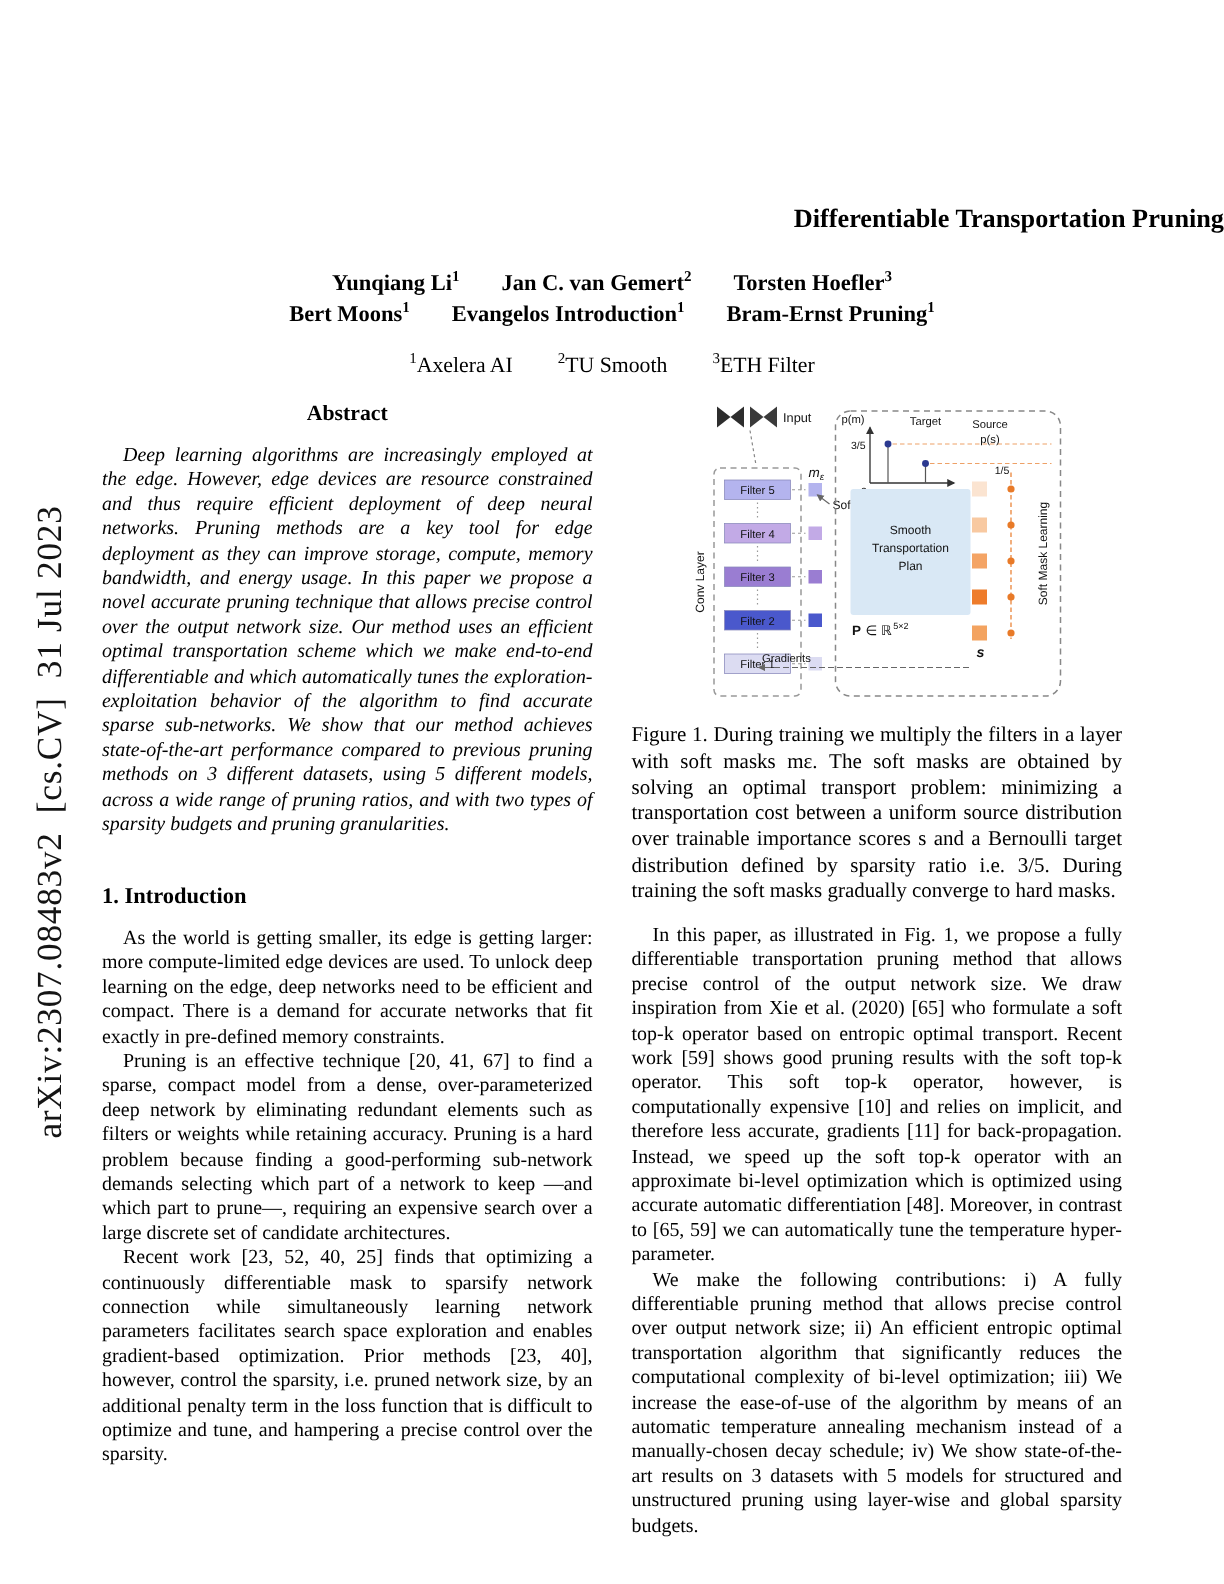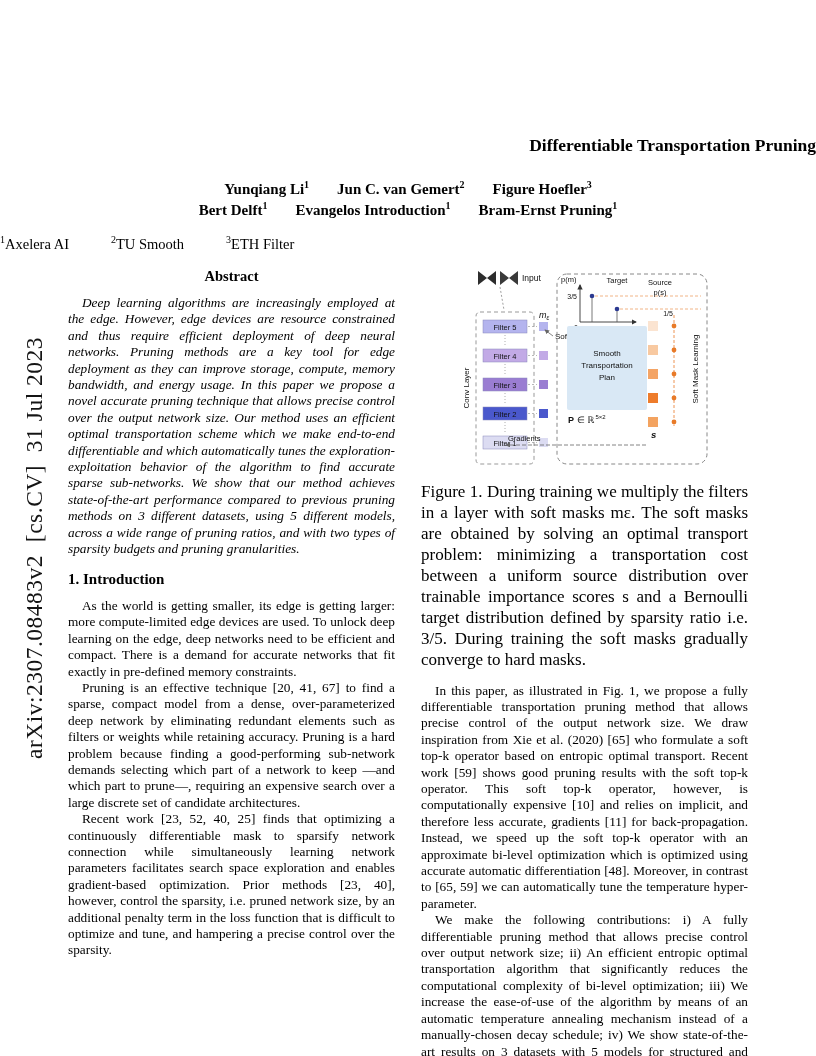--- a/index.html
+++ b/index.html
@@ -24,54 +24,54 @@
     position:absolute; top:135px; left:0; width:100%;
     text-align:right; font-size:17.5px; font-weight:700;
   }
   .authors-block { position:absolute; top:179px; left:0; width:100%; }
   .author-row {
     display:flex; justify-content:center; gap:28px;
     font-size:15px; font-weight:700; line-height:1.4;
   }
   .affiliations {
     position:absolute; top:236px; left:0; width:100%;
-    display:flex; gap:42px; font-size:14.5px;
+    display:flex; justify-content:center; gap:30px; font-size:14.5px;
   }
   sup { font-size:10px; vertical-align:super; line-height:0; }
   .columns {
     position:absolute; top:268px; left:68px; width:680px;
     display:flex; gap:26px;
   }
   .col {
     width:327px; font-size:13.3px; line-height:1.235;
     text-align:justify; color:#000;
   }
   .abstract-heading { font-size:14.5px; font-weight:700; text-align:center; margin-bottom:9px; }
   .abstract-text { font-style:italic; text-indent:14px; }
-  .section-heading { font-size:15px; font-weight:700; margin:13px 0 9px 0; text-align:left; }
+  .section-heading { font-size:15px; font-weight:700; margin:32px 0 9px 0; text-align:left; }
   .para { text-indent:14px; }
   .figure-wrap { width:327px; }
-  .figure-caption { font-size:17px; line-height:1.23; margin-top:8px; text-align:justify; }
+  .figure-caption { font-size:14px; line-height:1.23; margin-top:8px; text-align:justify; }
   .figure-svg text { font-family:"Liberation Sans", sans-serif; fill:#111; }
 </style>
 </head>
 <body>
 
 <div class="arxiv-banner">arXiv:2307.08483v2  [cs.CV]  31 Jul 2023</div>
 
 <h1 class="paper-title">Differentiable Transportation Pruning</h1>
 
 <div class="authors-block">
   <div class="author-row">
     <span><span>Yunqiang Li</span><sup>1</sup></span>
-    <span><span>Jun C. van Gemert</span><sup>2</sup></span>
-    <span><span>Figure Hoefler</span><sup>3</sup></span>
+    <span><span>Jan C. van Gemert</span><sup>2</sup></span>
+    <span><span>Torsten Hoefler</span><sup>3</sup></span>
   </div>
   <div class="author-row">
-    <span><span>Bert Delft</span><sup>1</sup></span>
+    <span><span>Bert Moons</span><sup>1</sup></span>
     <span><span>Evangelos Introduction</span><sup>1</sup></span>
     <span><span>Bram-Ernst Pruning</span><sup>1</sup></span>
   </div>
 </div>
 
 <div class="affiliations">
   <span><sup>1</sup><span>Axelera AI</span></span>
   <span><sup>2</sup><span>TU Smooth</span></span>
   <span><sup>3</sup><span>ETH Filter</span></span>
 </div>

